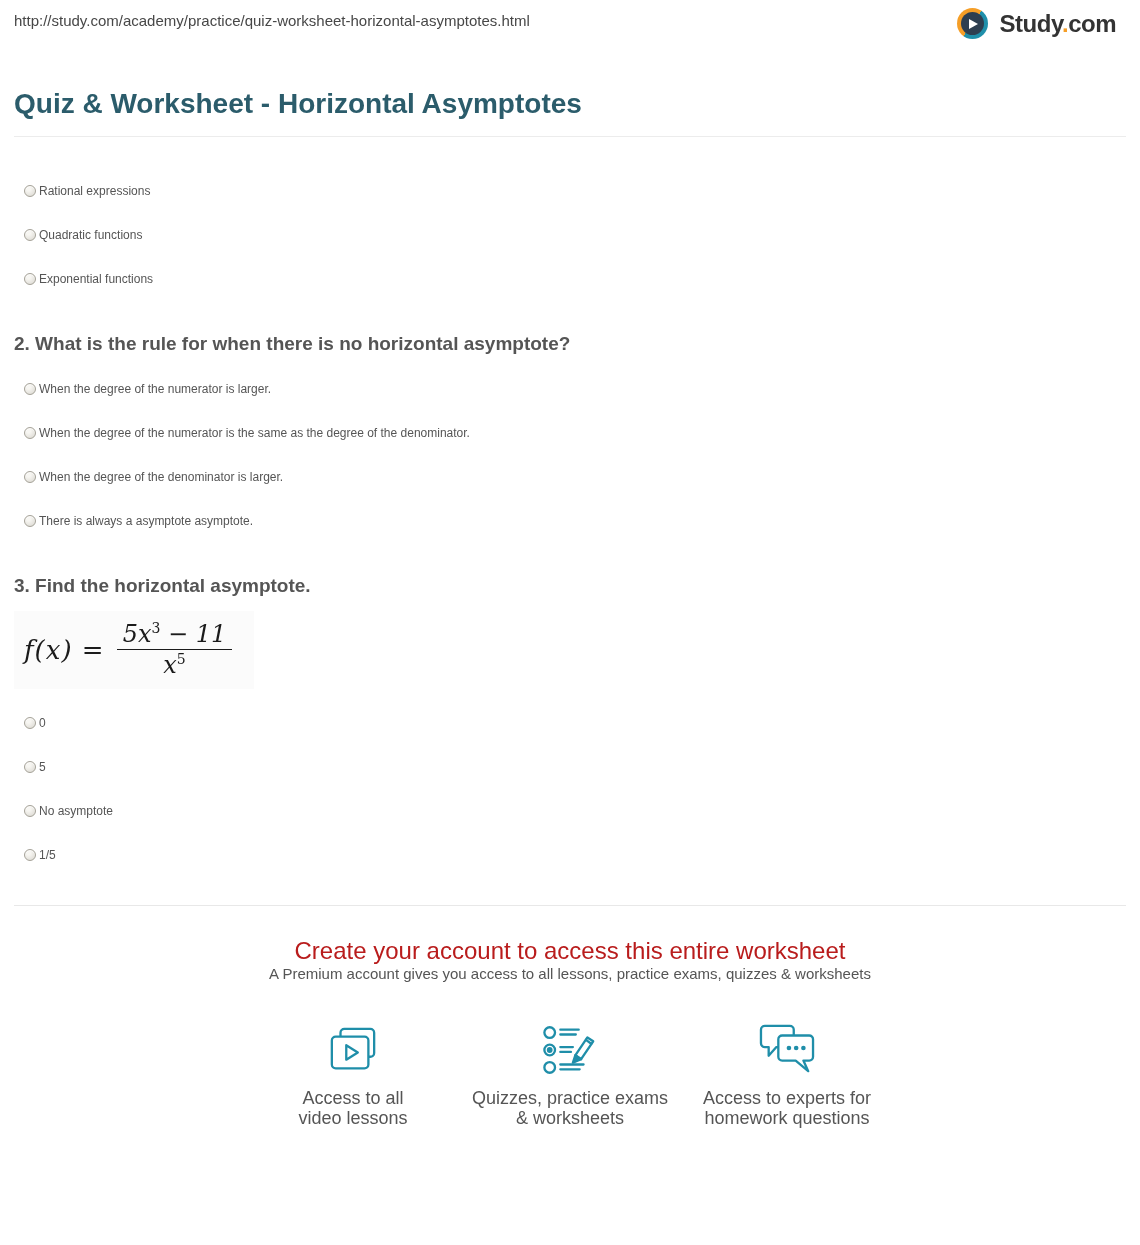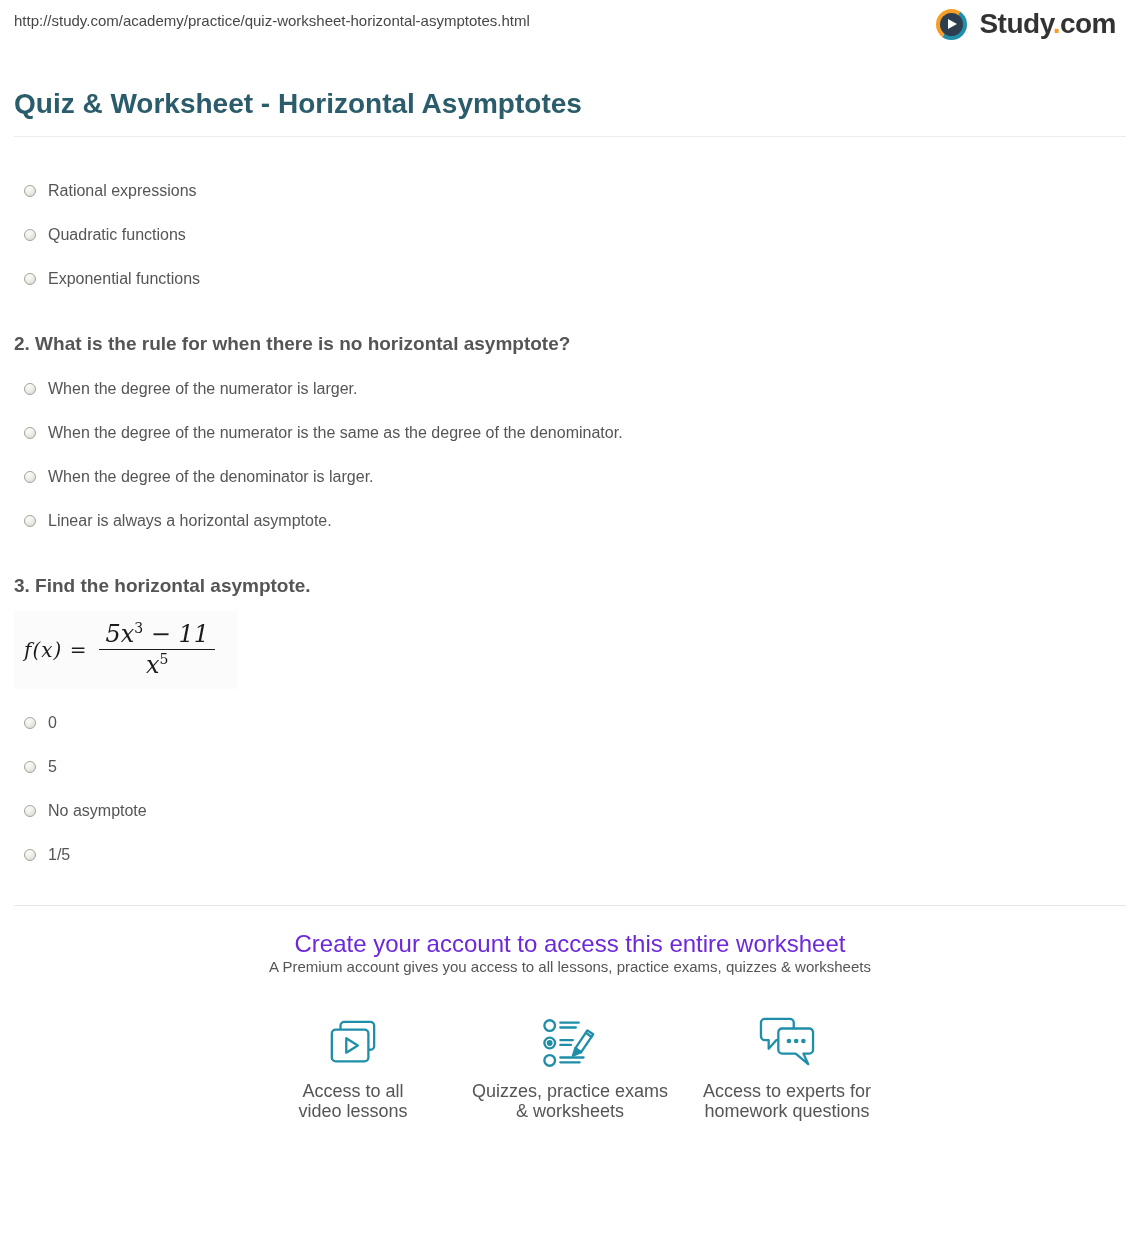--- a/index.html
+++ b/index.html
@@ -15,51 +15,51 @@
   .header { position:relative; height:50px; }
   .url { font-size:15px; color:#474747; padding-top:2px; }
   .logo { position:absolute; top:-2px; right:10px; display:flex; align-items:center; cursor:pointer; }
   .logo-mark { width:31px; height:31px; border-radius:50%;
     background:conic-gradient(from 215deg, #f59e27 0deg 180deg, #1f8faa 180deg 360deg);
     display:flex; align-items:center; justify-content:center; }
   .logo-mark-inner { width:23px; height:23px; border-radius:50%; background:#2d3e50;
     display:flex; align-items:center; justify-content:center; }
   .logo-play { width:0; height:0; border-left:9px solid #ffffff;
     border-top:5.5px solid transparent; border-bottom:5.5px solid transparent; margin-left:2px; }
-  .logo-text { font-size:28px; font-weight:700; color:#333333; letter-spacing:-0.5px; margin-left:12px; }
+  .logo-text { font-size:24px; font-weight:700; color:#333333; letter-spacing:-0.5px; margin-left:12px; }
   .logo-dot { color:#f59e27; }
 
   
   .page-title { margin-top:28px; font-size:28px; font-weight:700; color:#2b5c6b; }
   .divider { border:none; border-top:1px solid #ececec; margin-top:16px; }
 
   
   .question { margin-top:44px; }
   .question:first-of-type { margin-top:34px; }
   .q-heading { font-size:19px; font-weight:700; color:#555555; }
   .option { display:flex; align-items:center; margin-top:24px; min-height:20px; padding-left:10px; }
   .radio { flex:0 0 auto; width:12px; height:12px; border-radius:50%;
     border:1px solid #a5a298; cursor:pointer;
     background:radial-gradient(circle at 35% 30%, #f7f6f2 20%, #d9d6cf);
     box-shadow:inset 0 1px 1px rgba(255,255,255,0.8); }
-  .opt-label { margin-left:12px; font-size:16px; color:#555555; }
+  .opt-label { margin-left:3px; font-size:12px; color:#555555; }
 
   
   .formula-box { display:inline-flex; align-items:center; margin-top:14px; margin-left:0;
     background:#fbfbfb; padding:10px 22px 10px 10px;
     font-family:"DejaVu Serif", serif; font-style:italic; color:#1b1b1b; }
-  .formula-lhs { font-size:20px; letter-spacing:1px; }
+  .formula-lhs { font-size:26px; letter-spacing:1px; }
   .fraction { display:inline-flex; flex-direction:column; align-items:center; margin-left:12px; }
   .frac-num, .frac-den { font-size:24px; line-height:1.1; padding:0 6px; }
   .frac-bar { align-self:stretch; border-top:1.6px solid #1b1b1b; margin:2px 0; }
   sup.exp { font-size:14px; font-style:normal; }
 
   
   .cta-divider { border:none; border-top:1px solid #e8e8e8; margin-top:40px; }
-  .cta-heading { margin-top:24px; text-align:center; font-size:24px; font-weight:300; color:#6d28d9; }
+  .cta-heading { margin-top:31px; text-align:center; font-size:24px; font-weight:300; color:#b91c1c; }
   .cta-sub { text-align:center; font-size:15px; color:#555555; }
   .features { display:flex; justify-content:center; margin-top:32px; }
   .feature { width:217px; text-align:center; }
   .feature-icon { height:62px; display:flex; align-items:flex-end; justify-content:center; }
   .feature-label { margin-top:12px; font-size:18px; color:#555555; line-height:20px; }
   .icon-svg { stroke:#1f8ea9; fill:none; stroke-width:2.4; stroke-linejoin:round; stroke-linecap:round; }
 </style>
 </head>
 <body>
 
@@ -104,21 +104,21 @@
     <div class="option">
       <span class="radio"></span>
       <span class="opt-label">When the degree of the numerator is the same as the degree of the denominator.</span>
     </div>
     <div class="option">
       <span class="radio"></span>
       <span class="opt-label">When the degree of the denominator is larger.</span>
     </div>
     <div class="option">
       <span class="radio"></span>
-      <span class="opt-label">Linear is always a horizontal asymptote.</span>
+      <span class="opt-label">There is always a asymptote asymptote.</span>
     </div>
   </div>
 
   <div class="question">
     <div class="q-heading">3. Find the horizontal asymptote.</div>
     <div class="formula-box">
       <span class="formula-lhs">f(x) =</span>
       <span class="fraction">
         <span class="frac-num"><span>5x</span><sup class="exp">3</sup><span> − 11</span></span>
         <span class="frac-bar"></span>

